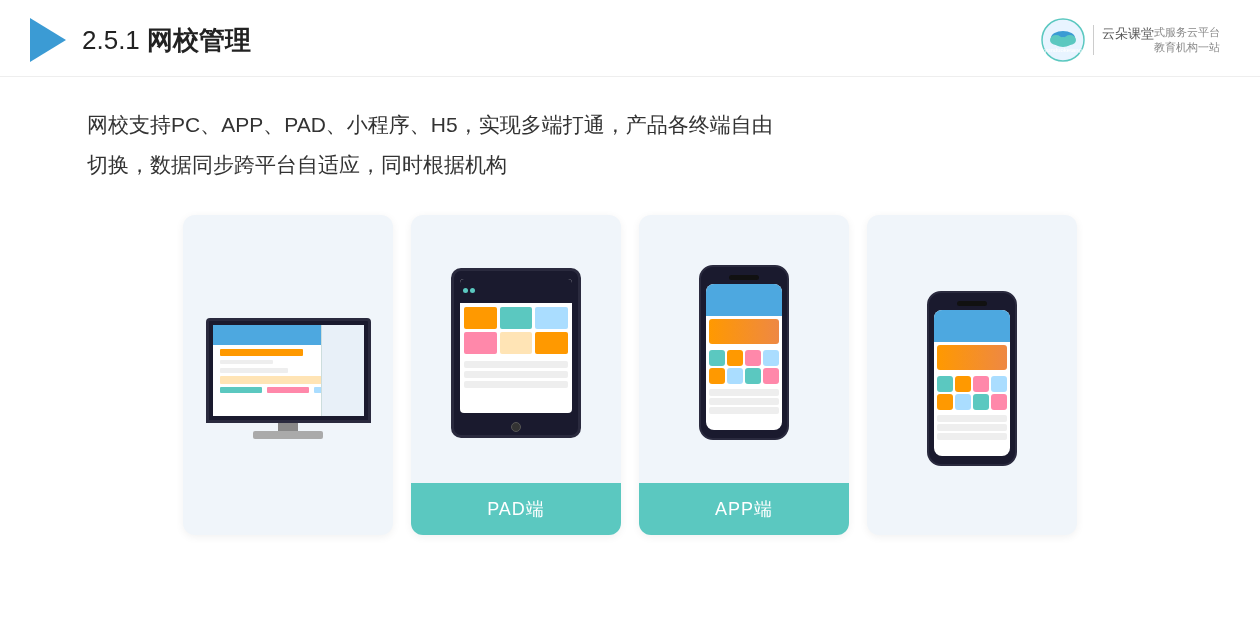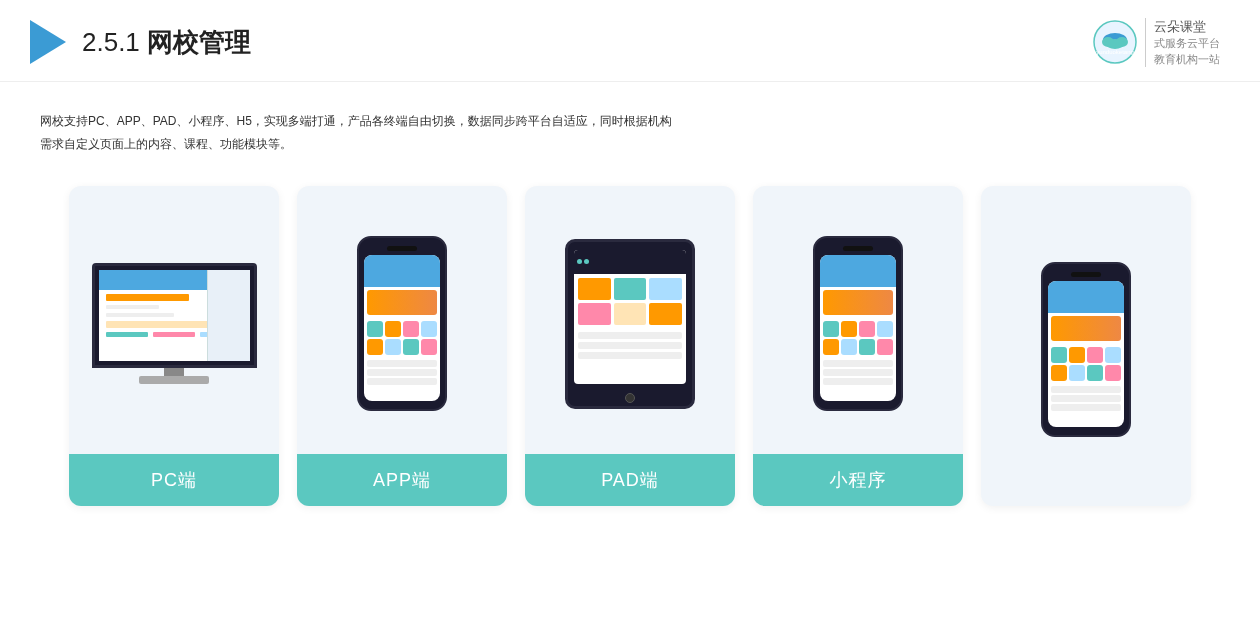--- a/index.html
+++ b/index.html
@@ -63,44 +63,45 @@
       gap: 8px;
     }
 
     .brand-icon {
       width: 44px;
       height: 44px;
     }
 
     .brand-text-block {
       display: flex;
-      flex-direction: column;
+      flex-direction: row;
       border-left: 1px solid #ccc;
       padding-left: 8px;
     }
 
     .brand-name {
       font-size: 13px;
       color: #555;
       line-height: 1.4;
     }
 
     .brand-sub {
       font-size: 11px;
       color: #888;
       line-height: 1.4;
     }
 
     
     .description {
       padding: 28px 40px 10px 40px;
-      font-size: 12px;
+      font-size: 21px;
       color: #333;
       line-height: 1.9;
       max-width: 780px;
+      margin-left: 47px;
     }
 
     
     .cards-section {
       padding: 20px 36px 30px 36px;
       display: flex;
       gap: 18px;
       justify-content: center;
     }
 
@@ -354,21 +355,20 @@
             <span>式服务云平台</span><br>
             <span>教育机构一站</span>
           </span>
         </div>
       </div>
     </div>
   </div>
 
   <div class="description">
     <span>网校支持PC、APP、PAD、小程序、H5，实现多端打通，产品各终端自由切换，数据同步跨平台自适应，同时根据机构</span><br>
-    <span>需求自定义页面上的内容、课程、功能模块等。</span>
   </div>
 
   <div class="cards-section">
 
     <div class="device-card">
       <div class="device-image-area">
         <div class="pc-mockup">
           <div class="pc-screen-outer">
             <div class="pc-screen-inner">
               <div class="pc-screen-content">
@@ -380,47 +380,20 @@
                 <div class="pc-content-bar6"></div>
                 <div class="pc-content-bar7"></div>
                 <div class="pc-sidebar"></div>
               </div>
             </div>
           </div>
           <div class="pc-neck"></div>
           <div class="pc-base"></div>
         </div>
       </div>
-      <div class="device-label">PC端</div>
-    </div>
-
-    <div class="device-card">
-      <div class="device-image-area">
-        <div class="phone-mockup">
-          <div class="phone-notch"></div>
-          <div class="phone-screen">
-            <div class="phone-screen-header"></div>
-            <div class="phone-banner"></div>
-            <div class="phone-icon-grid">
-              <div class="phone-icon-dot"></div>
-              <div class="phone-icon-dot"></div>
-              <div class="phone-icon-dot"></div>
-              <div class="phone-icon-dot"></div>
-              <div class="phone-icon-dot"></div>
-              <div class="phone-icon-dot"></div>
-              <div class="phone-icon-dot"></div>
-              <div class="phone-icon-dot"></div>
-            </div>
-            <div class="phone-list-item"></div>
-            <div class="phone-list-item"></div>
-            <div class="phone-list-item"></div>
-          </div>
-        </div>
-      </div>
-      <div class="device-label">APP端</div>
     </div>
 
     <div class="device-card">
       <div class="device-image-area">
         <div class="pad-mockup">
           <div class="pad-screen">
             <div class="pad-header">
               <div class="pad-header-dot"></div>
               <div class="pad-header-dot"></div>
             </div>
@@ -458,22 +431,23 @@
               <div class="phone-icon-dot"></div>
               <div class="phone-icon-dot"></div>
               <div class="phone-icon-dot"></div>
             </div>
             <div class="phone-list-item"></div>
             <div class="phone-list-item"></div>
             <div class="phone-list-item"></div>
           </div>
         </div>
       </div>
-      <div class="device-label">小程序</div>
-    </div>
+      <div class="device-label">APP端</div>
+    </div>
+
 
     <div class="device-card">
       <div class="device-image-area">
         <div class="phone-mockup">
           <div class="phone-notch"></div>
           <div class="phone-screen">
             <div class="phone-screen-header"></div>
             <div class="phone-banner"></div>
             <div class="phone-icon-grid">
               <div class="phone-icon-dot"></div>

